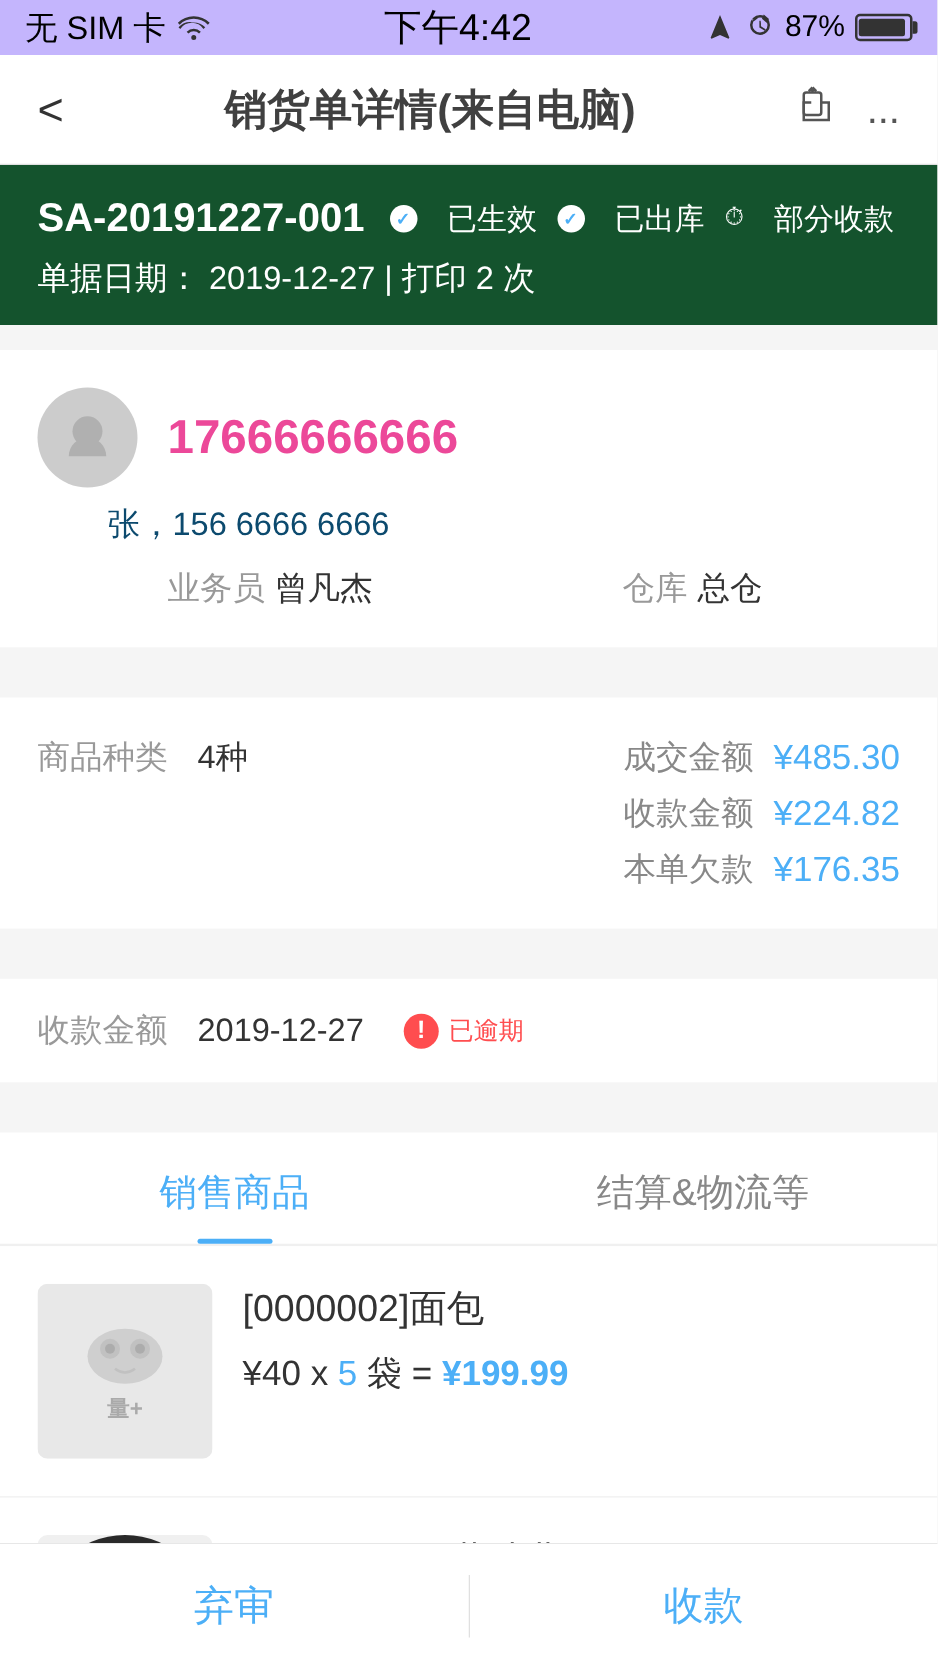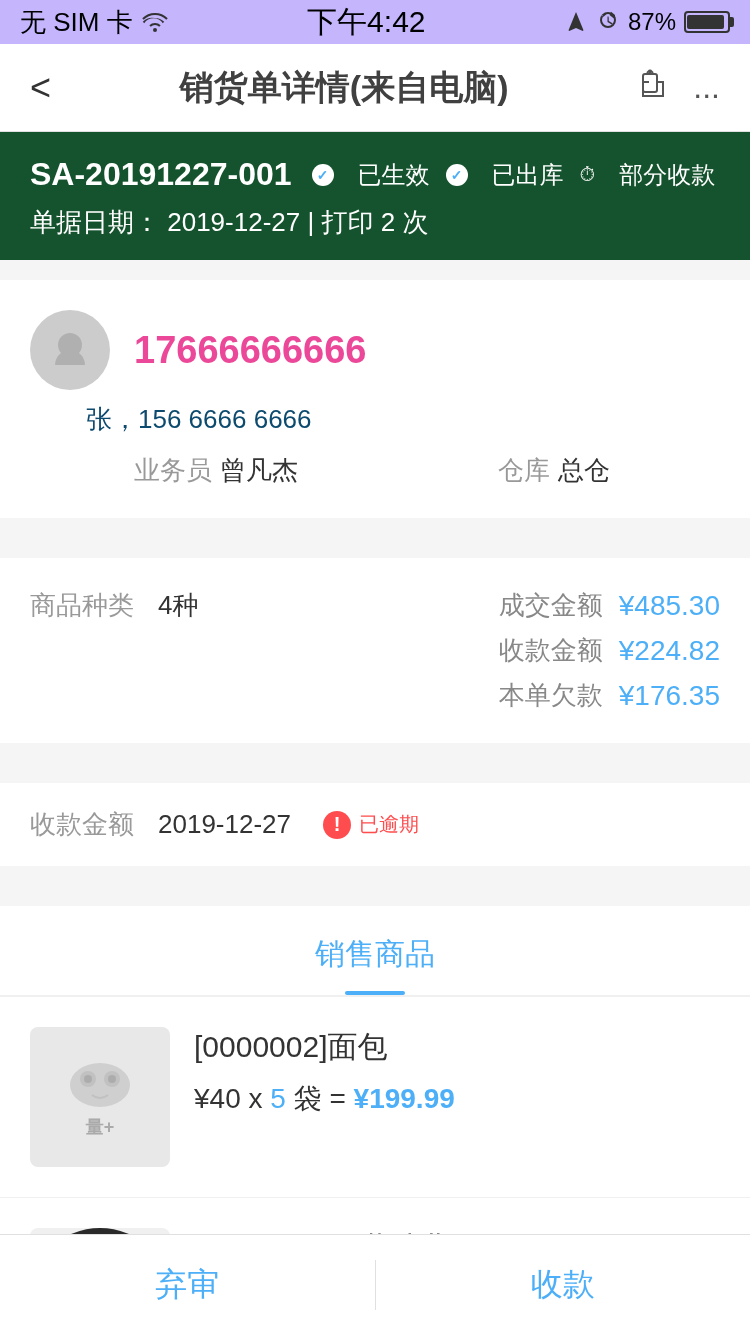--- a/index.html
+++ b/index.html
@@ -528,20 +528,21 @@
     <div class="overdue-dot">!</div>
     <span class="overdue-text">已逾期</span>
   </div>
 </div>
 
 <div class="section-divider"></div>
 
 <div class="tabs-section">
   <div class="tabs-header">
     <div class="tab-item active">销售商品</div>
+    <div class="tab-item">结算&amp;物流等</div>
   </div>
 
   <div class="products-list">
 
     <div class="product-item">
       <div class="product-thumb">
         <div class="owl-placeholder">
           <svg class="owl-svg" width="80" height="60" viewBox="0 0 80 60" fill="#aaa">
             <ellipse cx="40" cy="30" rx="30" ry="22"></ellipse>
             <circle cx="28" cy="24" r="8" fill="#888"></circle>

